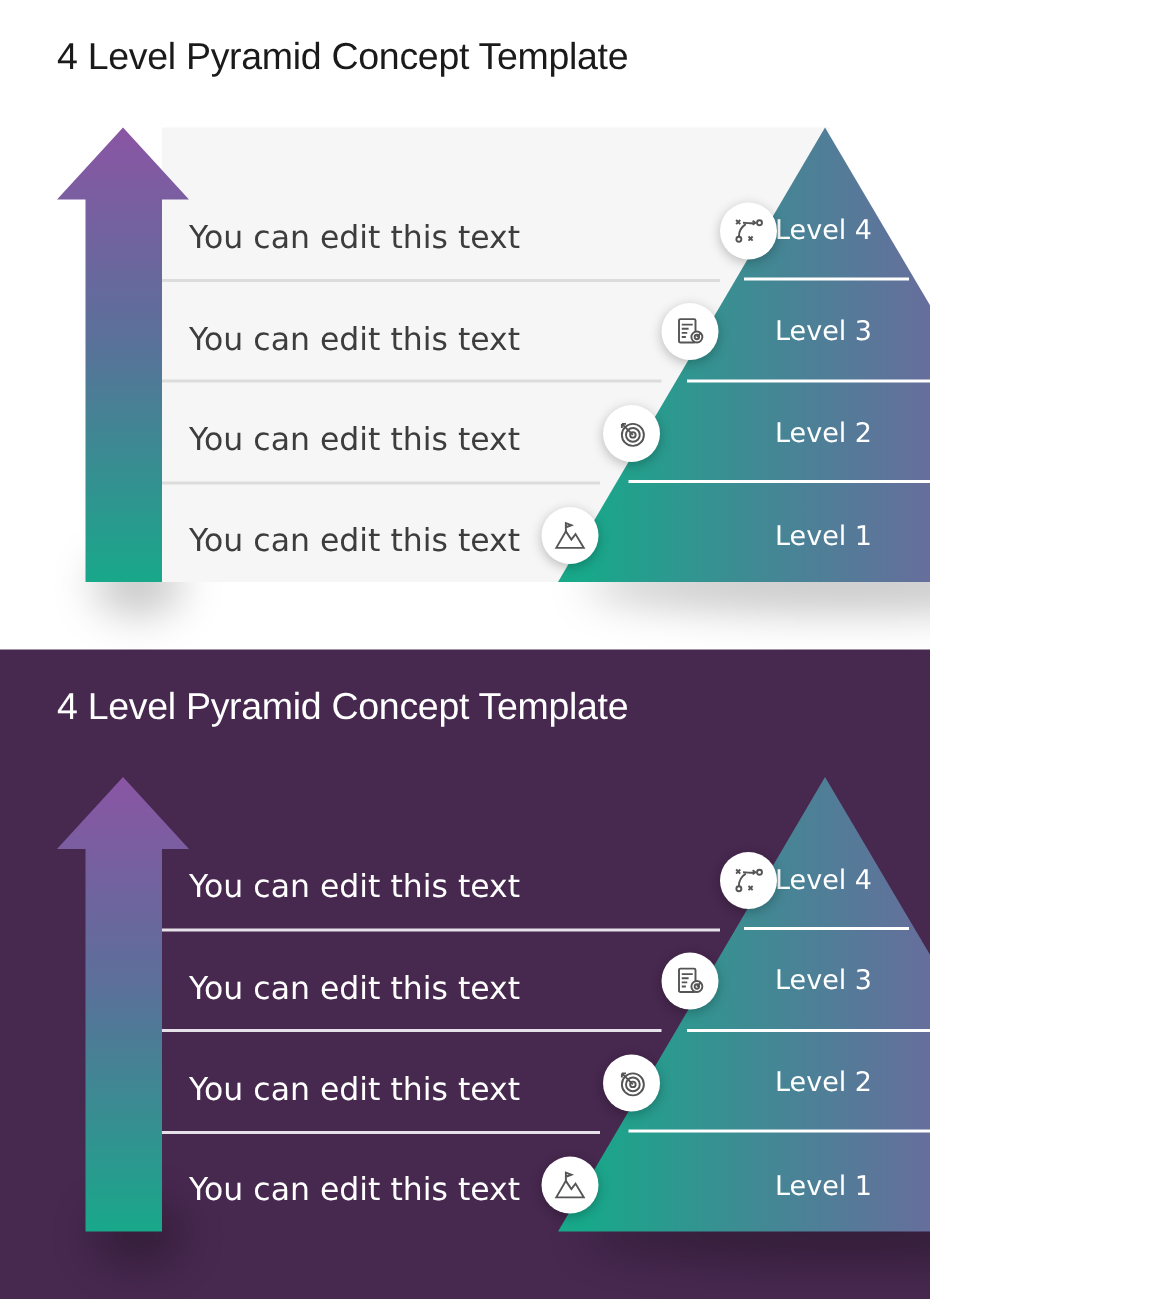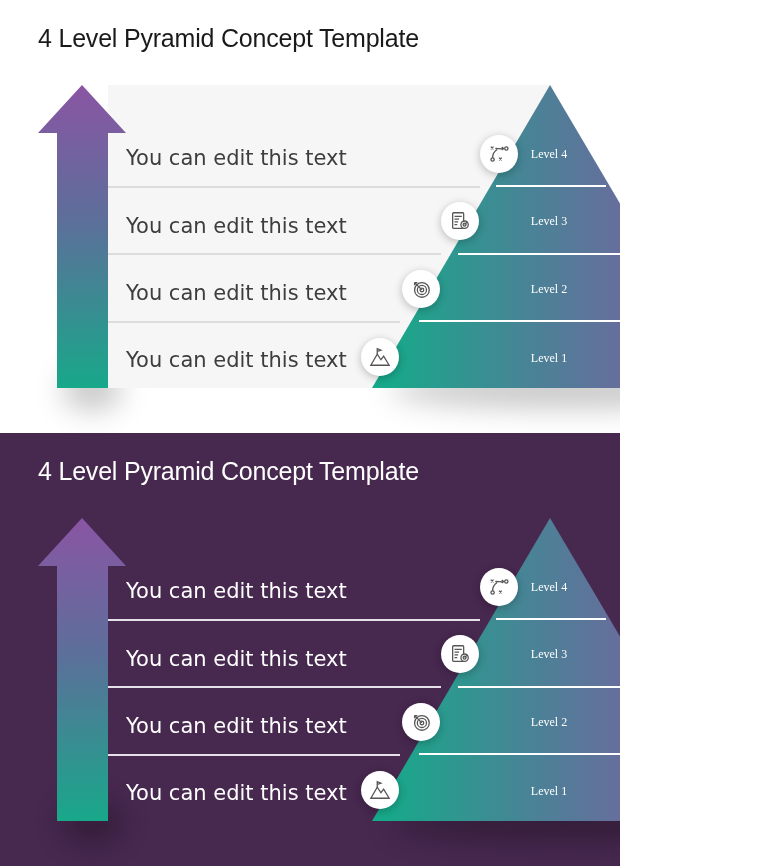--- a/index.html
+++ b/index.html
@@ -16,21 +16,21 @@
   .light .shadow-blob { background: rgba(0,0,0,0.22); }
   .dark .shadow-blob { background: rgba(0,0,0,0.28); }
   svg.shape { position: absolute; left: 0; top: 0; }
   .row-text { position: absolute; left: 126px; font-size: 21px; transform: translateY(-50%); white-space: nowrap; }
   .light .row-text { color: #3d3d3d; }
   .dark .row-text { color: #ffffff; }
   .divider { position: absolute; height: 2px; }
   .light .divider.left { background: #dcdcdc; }
   .dark .divider.left { background: #e6e0e8; }
   .divider.right { background: #ffffff; }
-  .level-label { position: absolute; font-size: 12px; color: #ffffff; transform: translate(-50%, -50%); white-space: nowrap; font-family: Liberation Serif, serif; }
+  .level-label { position: absolute; font-size: 18px; color: #ffffff; transform: translate(-50%, -50%); white-space: nowrap; }
   .icon-circle { position: absolute; width: 38px; height: 38px; border-radius: 50%; background: #ffffff; transform: translate(-50%, -50%); box-shadow: 0 2px 8px rgba(0,0,0,0.25); display: flex; align-items: center; justify-content: center; }
   .icon-circle svg { width: 22px; height: 22px; }
 </style>
 </head>
 <body>
 
 <div class="slide light">
   <div class="title">4 Level Pyramid Concept Template</div>
 
   <div class="shadow-blob" style="left:62px;top:370px;width:60px;height:40px;"></div>

